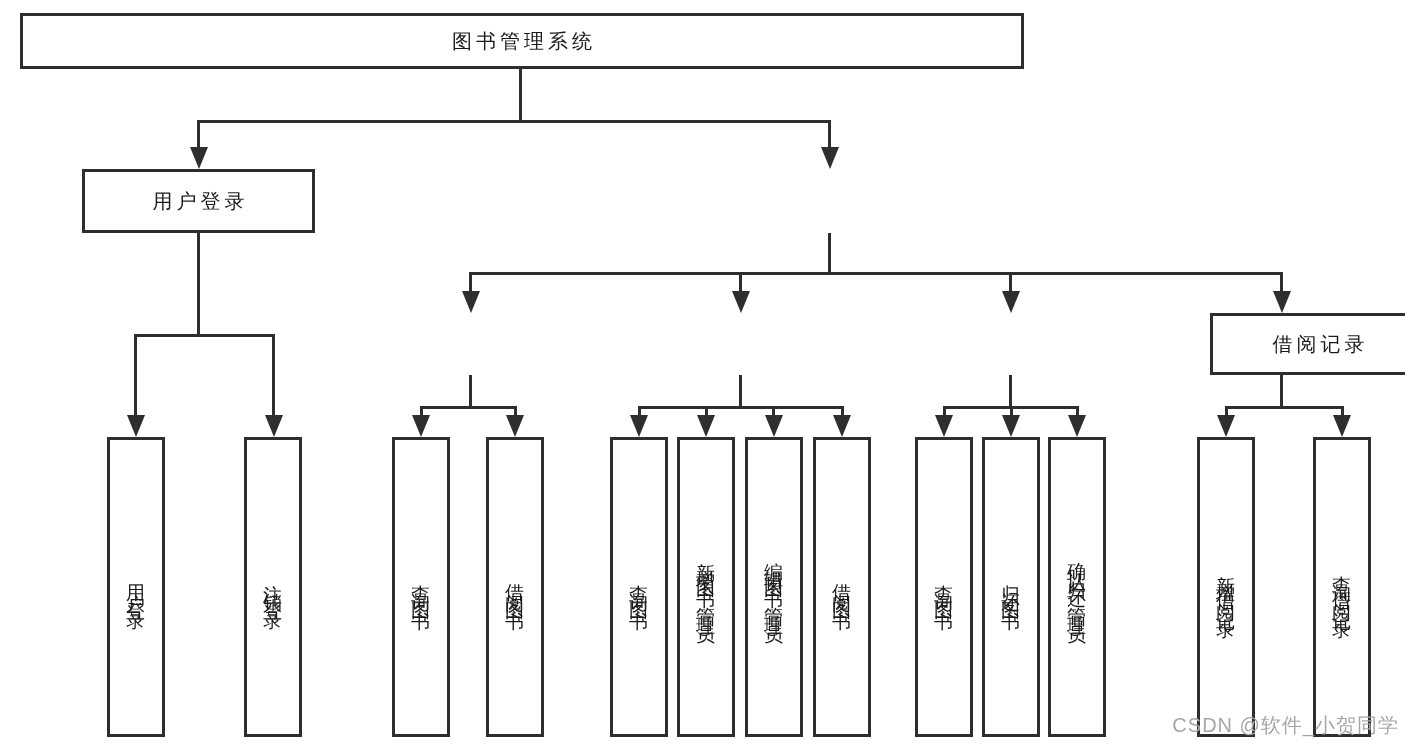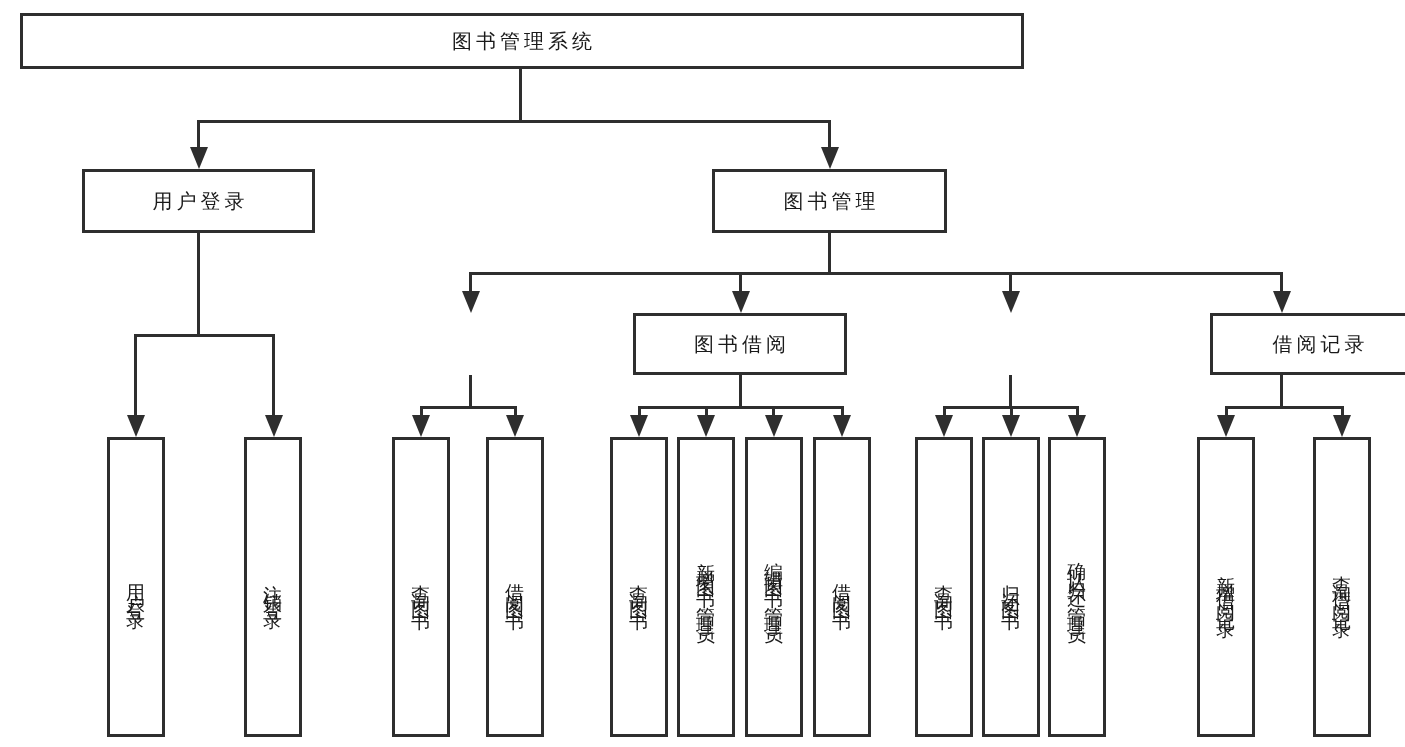--- a/index.html
+++ b/index.html
@@ -35,24 +35,22 @@
 </style>
 </head>
 <body>
 
 <div id="stage">
 
   <div class="box" style="left:20px;top:13px;width:1004px;height:56px;">图书管理系统</div>
 
   <div class="box" style="left:82px;top:169px;width:233px;height:64px;">用户登录</div>
 
-  <div class="box" style="left:712px;top:169px;width:235px;height:64px;">图书管理</div>
 
 
-  <div class="box" style="left:633px;top:313px;width:214px;height:62px;">图书借阅</div>
 
 
   <div class="box" style="left:1210px;top:313px;width:217px;height:62px;">借阅记录</div>
 
   <div class="vbox" style="left:107px;top:437px;width:58px;height:300px;">
     <span class="vtext">用户登录</span>
   </div>
   <div class="vbox" style="left:244px;top:437px;width:58px;height:300px;">
     <span class="vtext">注销登录</span>
   </div>
@@ -146,14 +144,15 @@
   <div class="arrow" style="left:1002px;top:415px;"></div>
   <div class="arrow" style="left:1068px;top:415px;"></div>
 
   <div class="vline" style="left:1280px;top:375px;height:33px;"></div>
   <div class="hline" style="left:1225px;top:406px;width:119px;"></div>
   <div class="vline" style="left:1225px;top:406px;height:12px;"></div>
   <div class="vline" style="left:1341px;top:406px;height:12px;"></div>
   <div class="arrow" style="left:1217px;top:415px;"></div>
   <div class="arrow" style="left:1333px;top:415px;"></div>
 
+  <div class="watermark">CSDN @软件_小贺同学</div>
 
 </div>
 
 </body></html>

